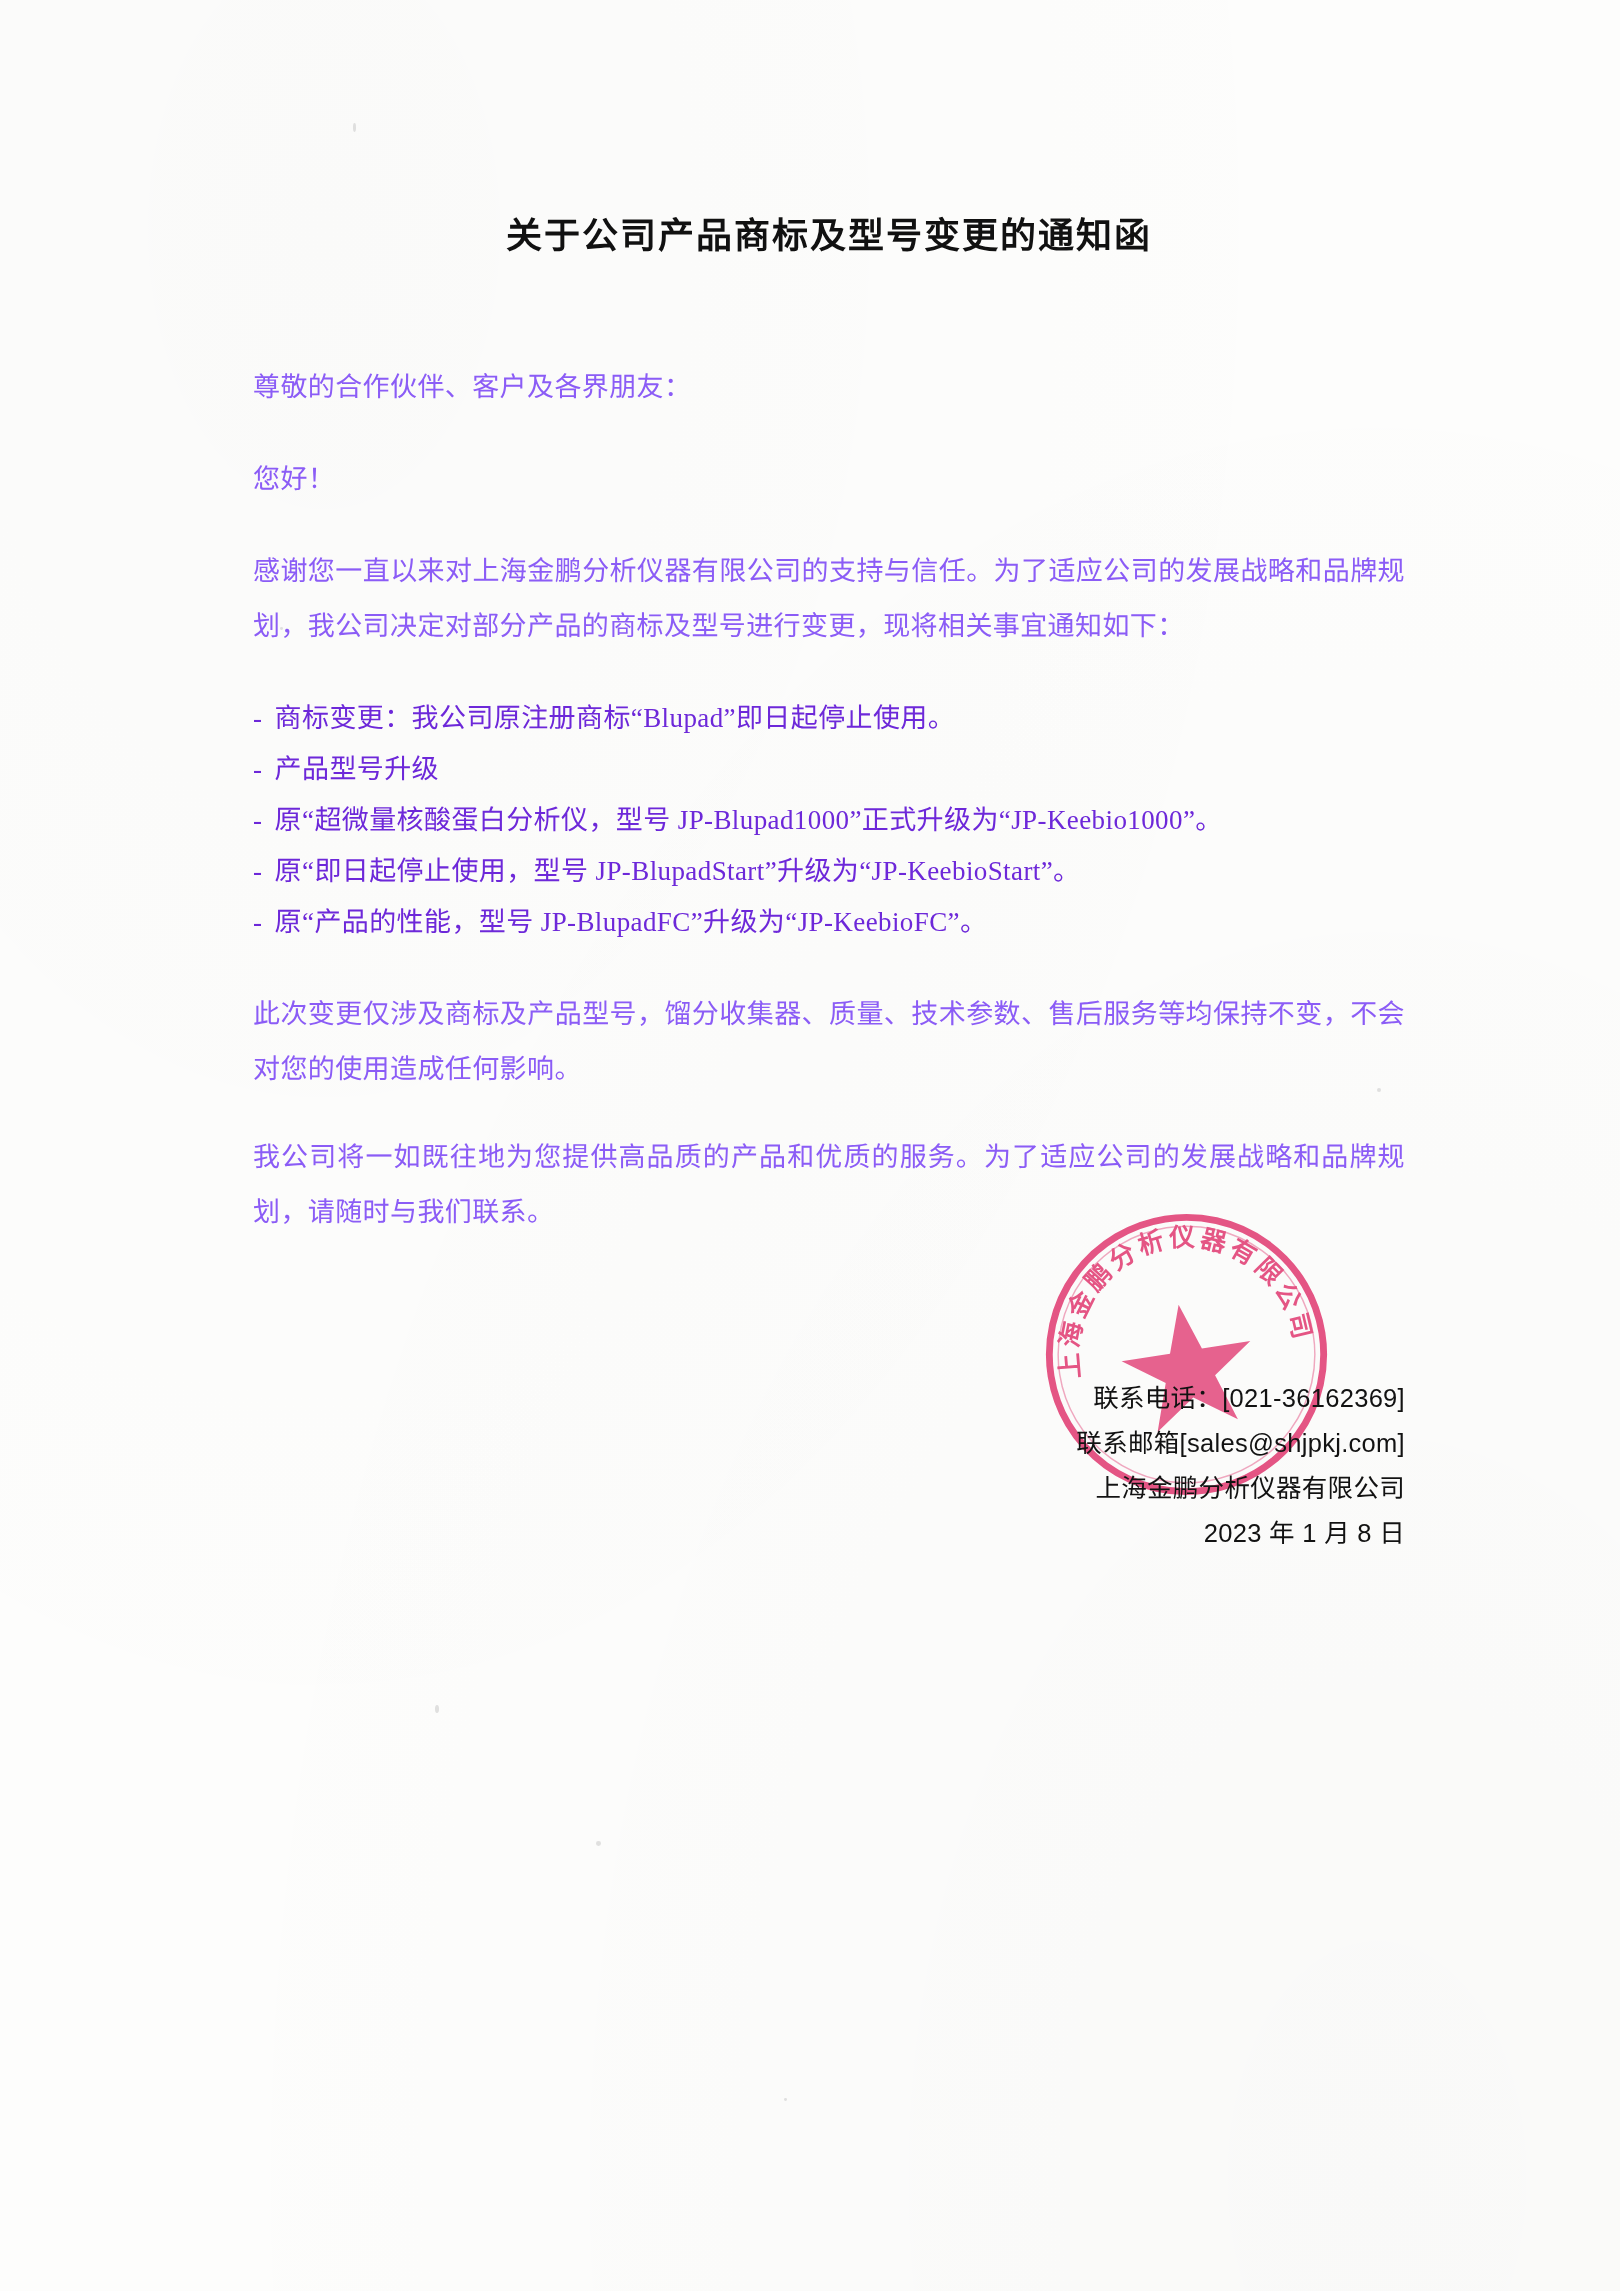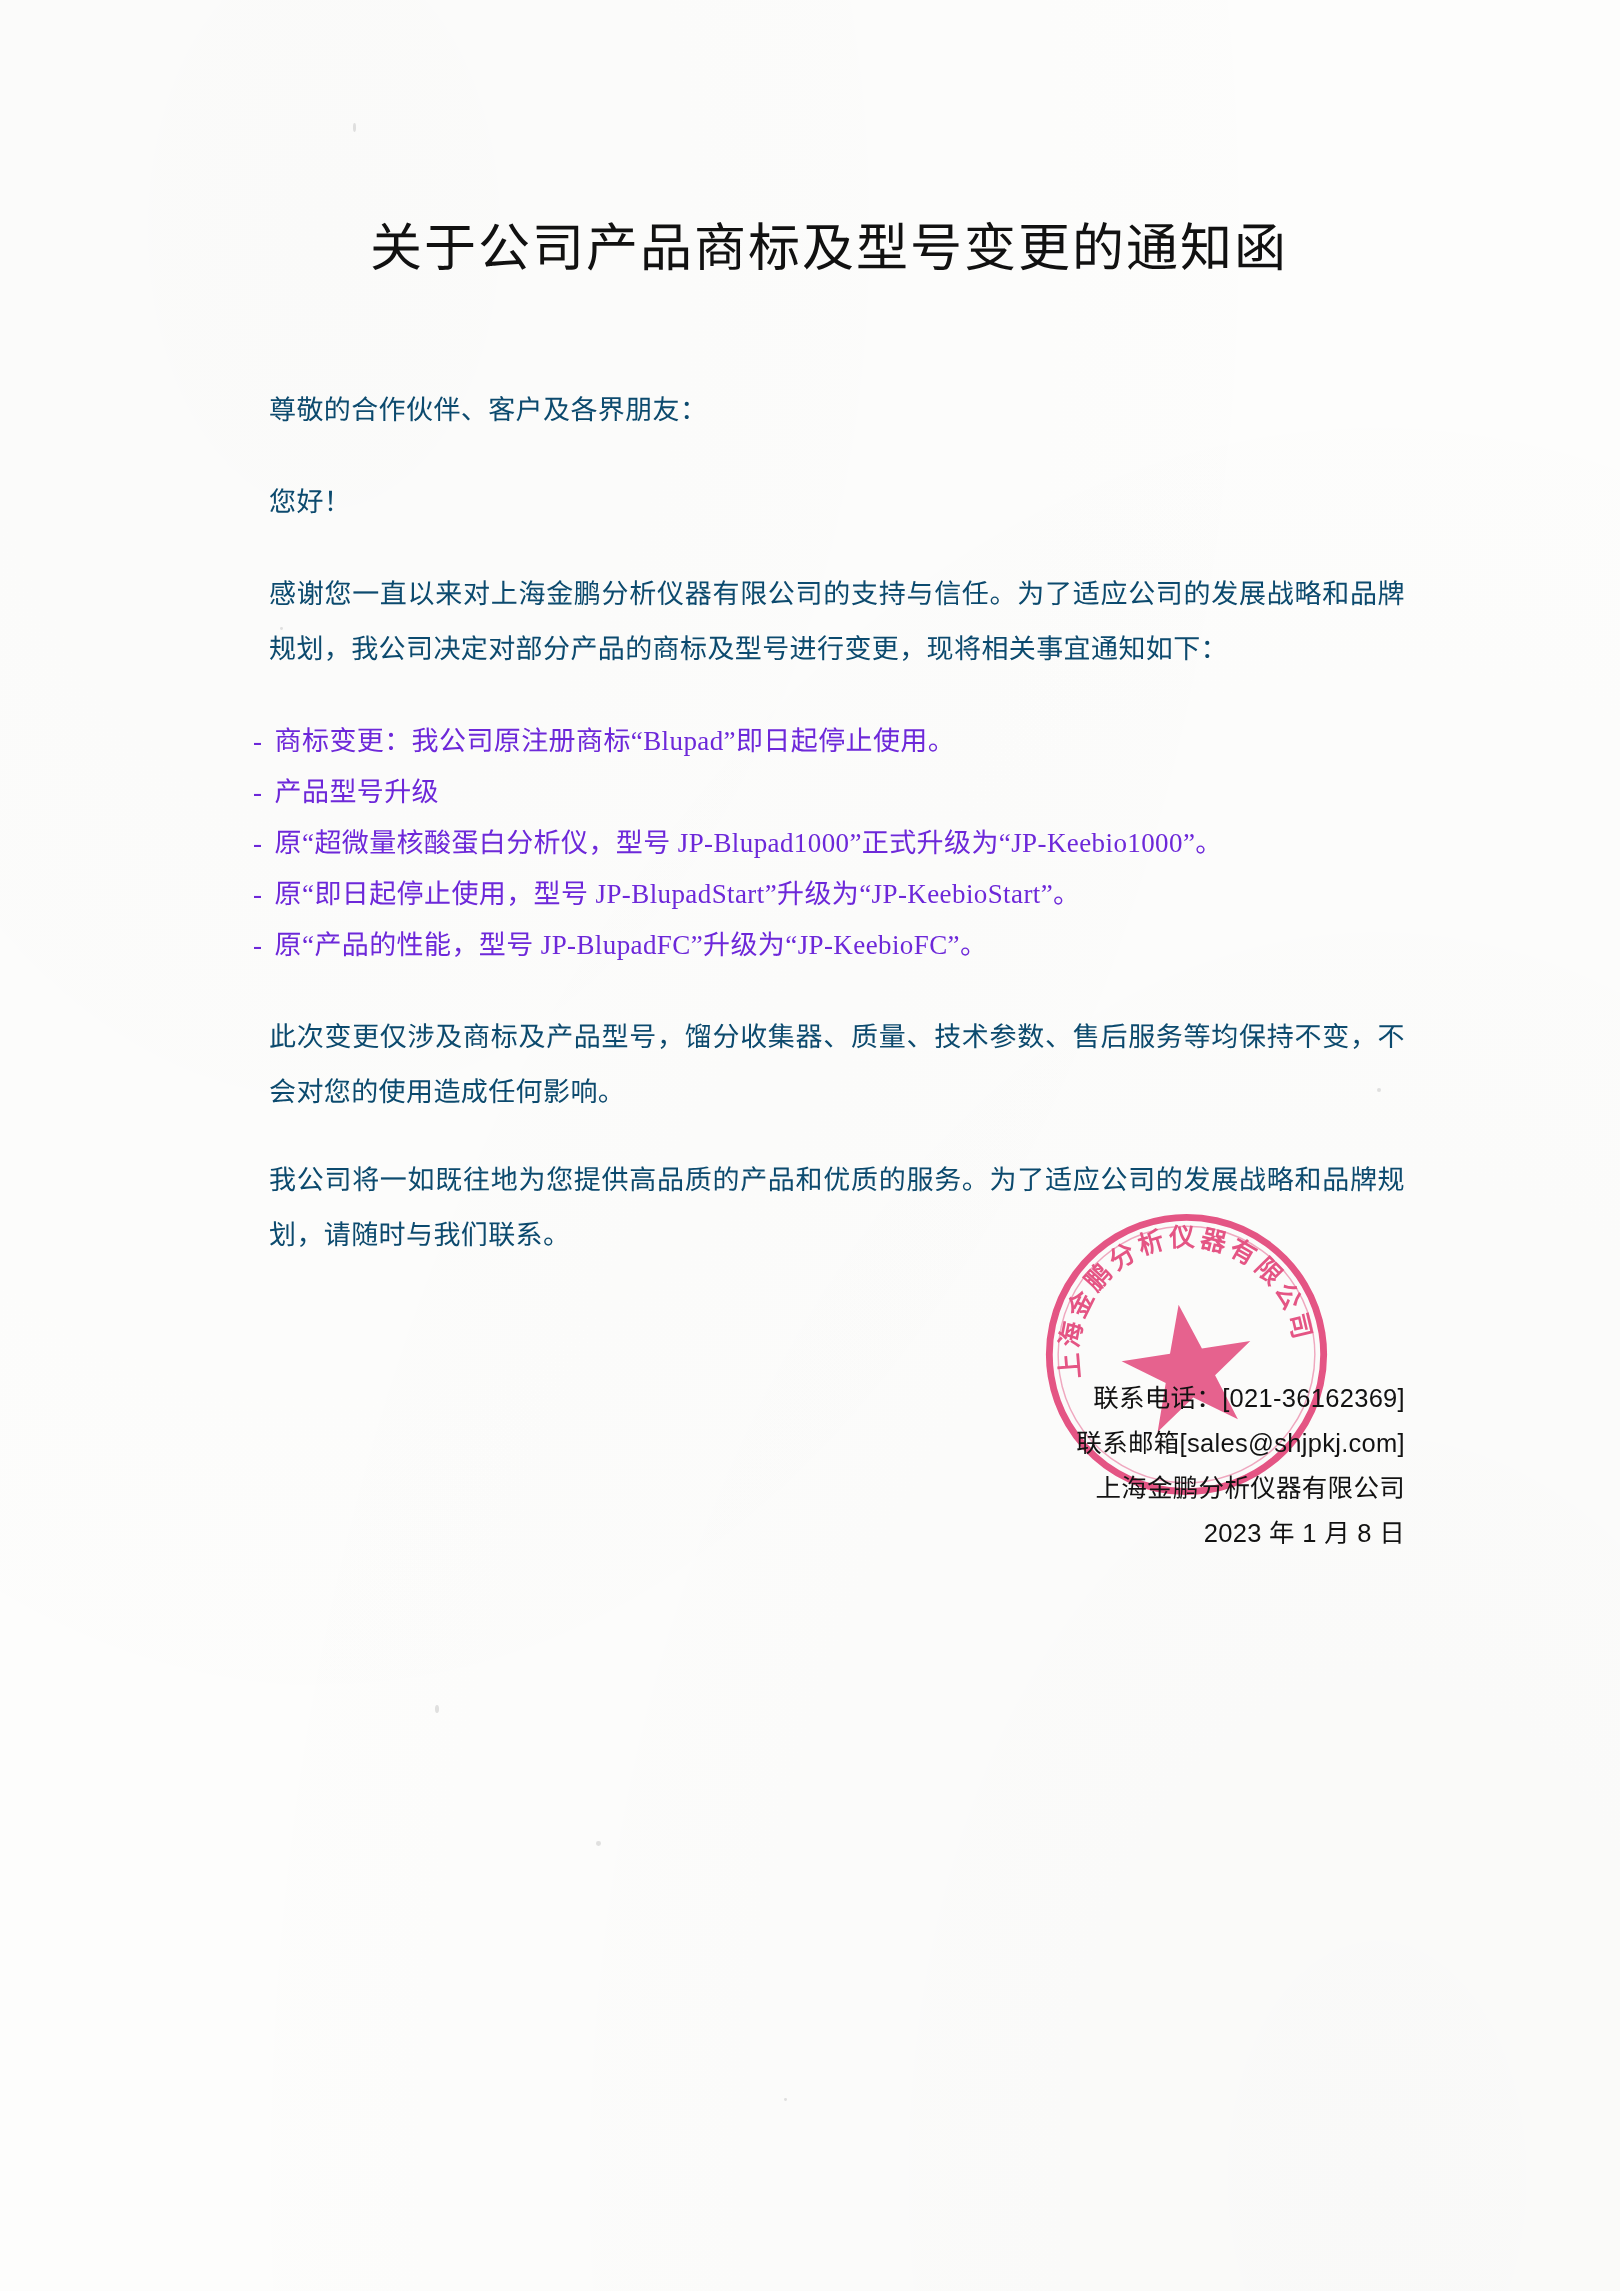--- a/index.html
+++ b/index.html
@@ -30,33 +30,33 @@
   }
   .content {
     position: absolute;
     left: 253px;
     top: 206px;
     width: 1152px;
   }
   .doc-title {
     text-align: center;
     font-family: "Liberation Serif", "DejaVu Serif", serif;
-    font-weight: normal;
-    font-size: 52px;
+    font-weight: bold;
+    font-size: 36px;
     letter-spacing: 2px;
     color: #111111;
     margin: 0 0 102px 0;
     white-space: nowrap;
   }
   .para {
     font-size: 27px;
     line-height: 55px;
     letter-spacing: 0.4px;
-    color: #0c4a6e;
-    margin: 0 0 33px 16px;
+    color: #8b5cf6;
+    margin: 0 0 33px 0;
     text-align: justify;
   }
   .para.salutation { margin-bottom: 37px; }
   .para.greeting   { margin-bottom: 37px; }
   .para.intro      { margin-bottom: 39px; }
 
   .list {
     margin: 0 0 39px 0;
     padding: 0;
     list-style: none;

